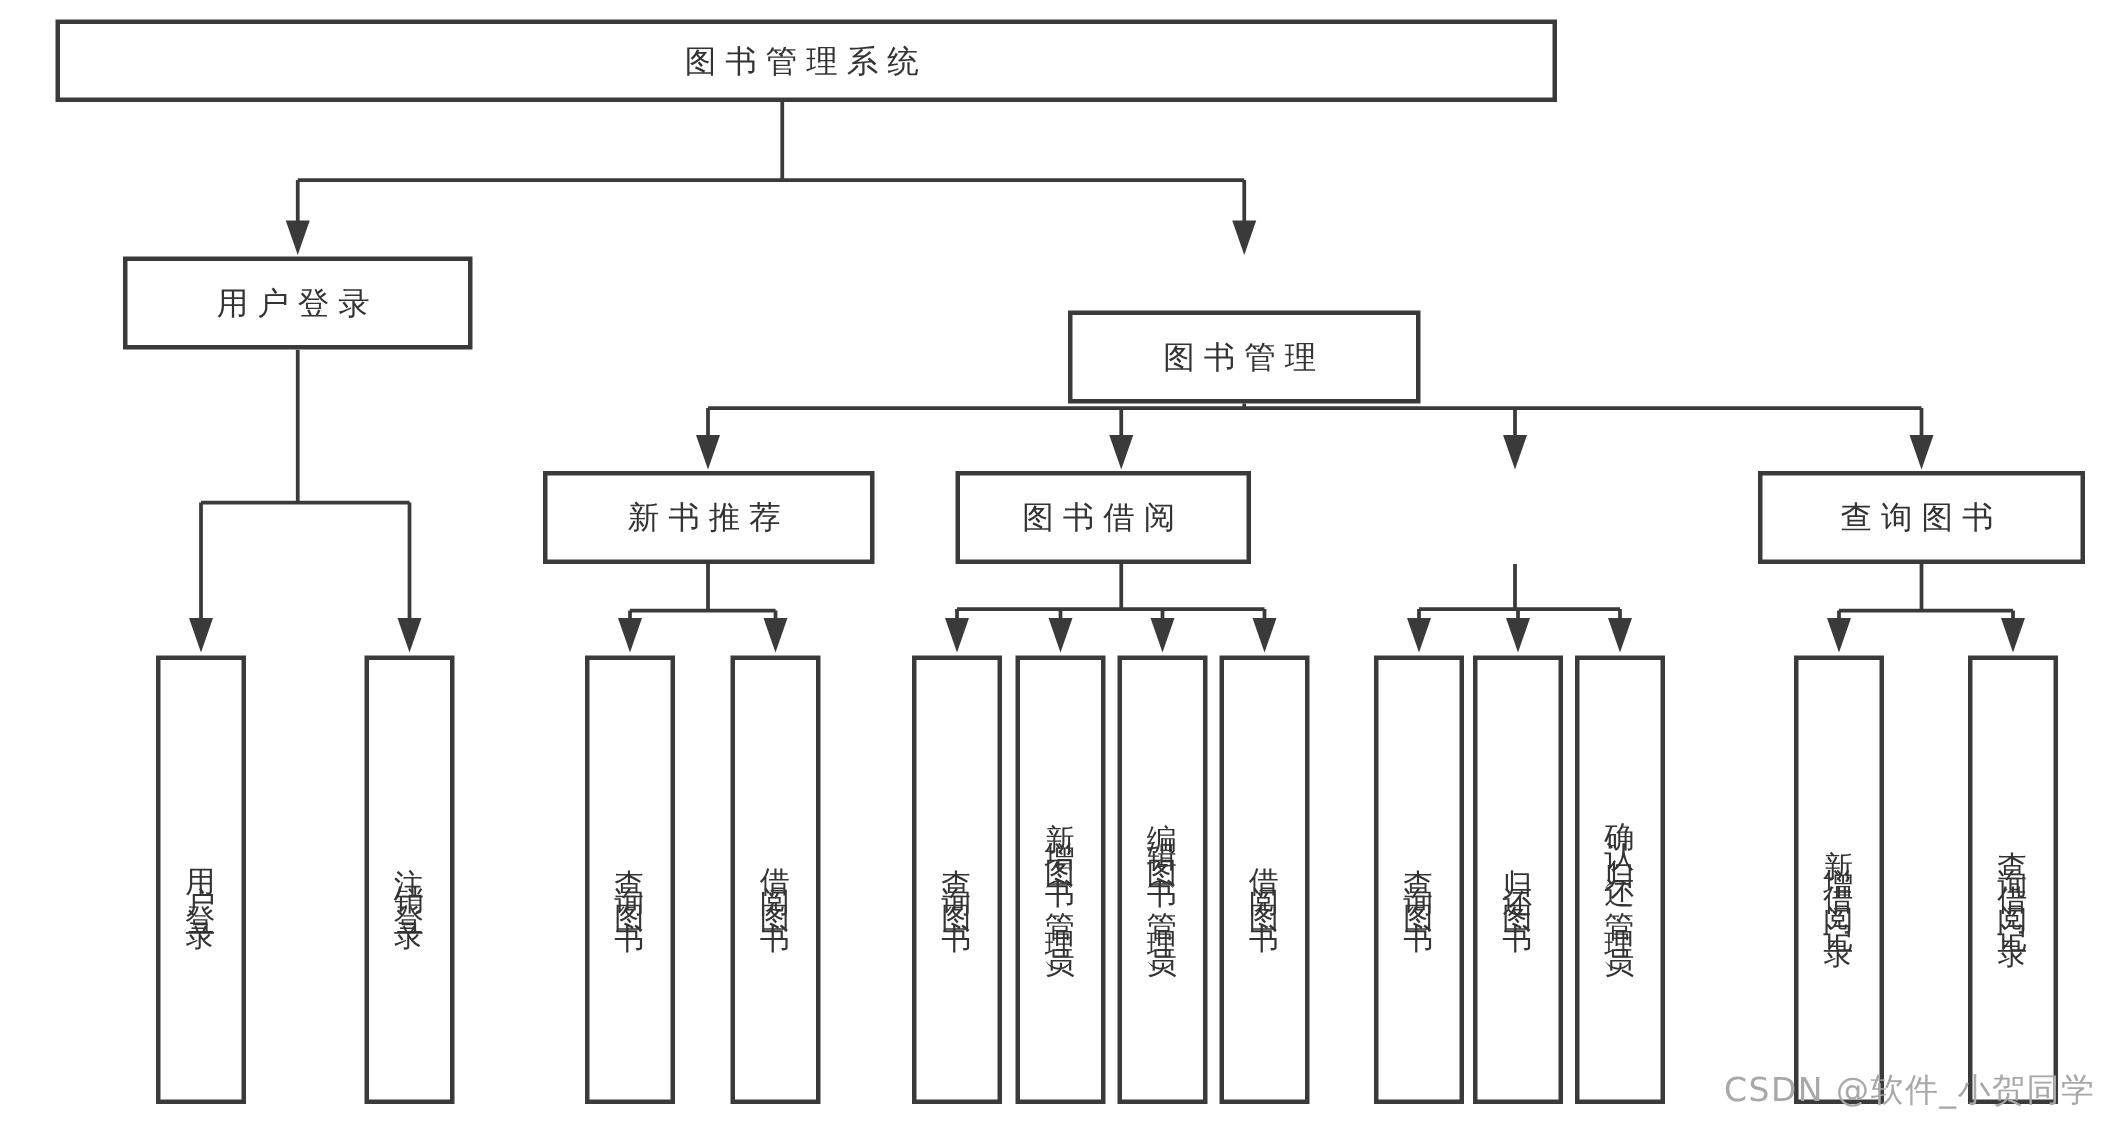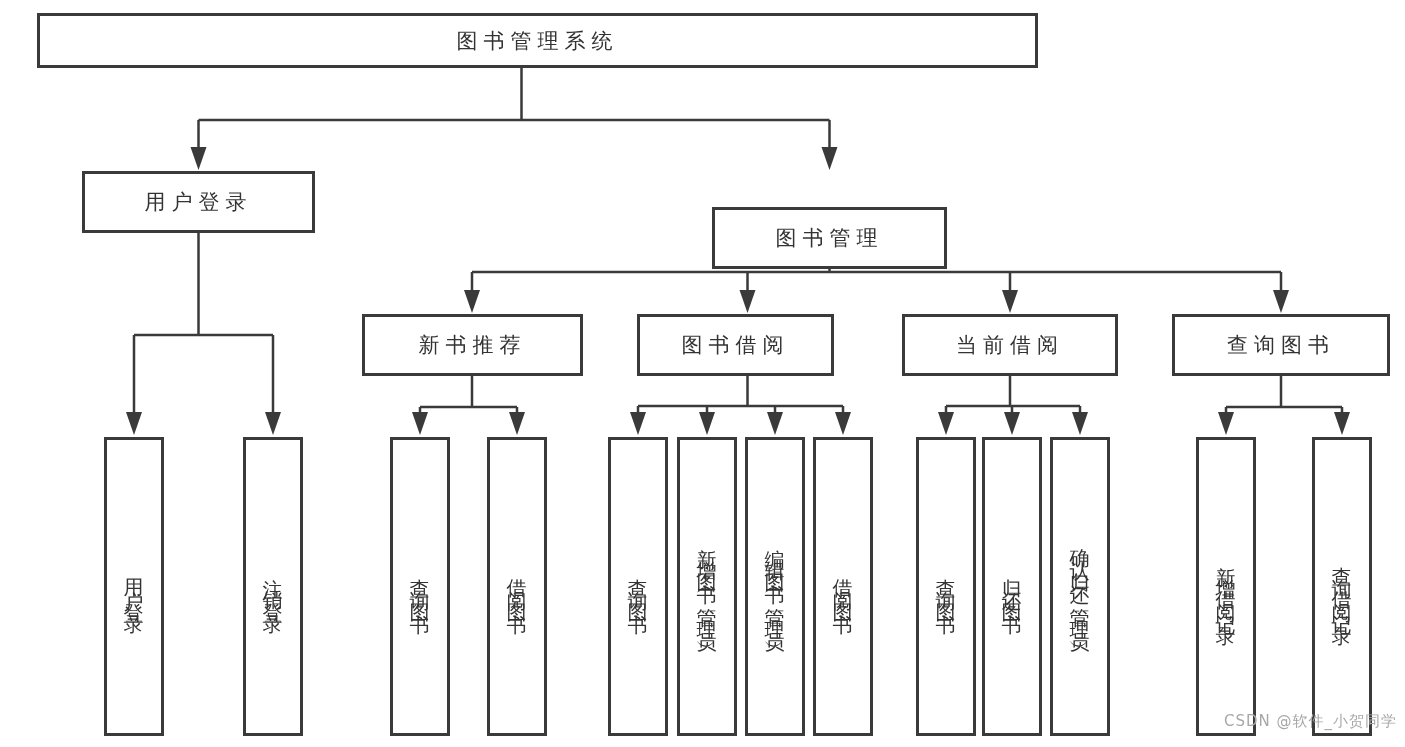--- a/index.html
+++ b/index.html
@@ -35,21 +35,21 @@
     font-size: 20px;
     line-height: 1;
     letter-spacing: 12px;
     color: var(--text, #333333);
   }
   .watermark {
     position: absolute;
     right: 8px;
     top: 712px;
     z-index: 3;
-    font-size: 15px;
+    font-size: 22px;
     letter-spacing: 1px;
     color: var(--watermark, #a8a8a8);
     white-space: nowrap;
     margin-left: 38px;
   }
 </style>
 </head>
 <body>
 
 <div class="canvas">
@@ -114,23 +114,20 @@
   <div class="hbox" style="left:712px; top:171px; width:235px; height:62px;margin-top:36px;">
     <span>图书管理</span>
   </div>
 
   <div class="hbox" style="left:362px; top:314px; width:221px; height:62px;">
     <span>新书推荐</span>
   </div>
   <div class="hbox" style="left:637px; top:314px; width:197px; height:62px;">
     <span>图书借阅</span>
   </div>
-  <div class="hbox" style="left:902px; top:314px; width:216px; height:62px;">
-    <span>当前借阅</span>
-  </div>
   <div class="hbox" style="left:1172px; top:314px; width:218px; height:62px;">
     <span>查询图书</span>
   </div>
 
   <div class="vbox" style="left:104px; top:437px;">
     <span>用户登录</span>
   </div>
   <div class="vbox" style="left:243px; top:437px;">
     <span>注销登录</span>
   </div>

